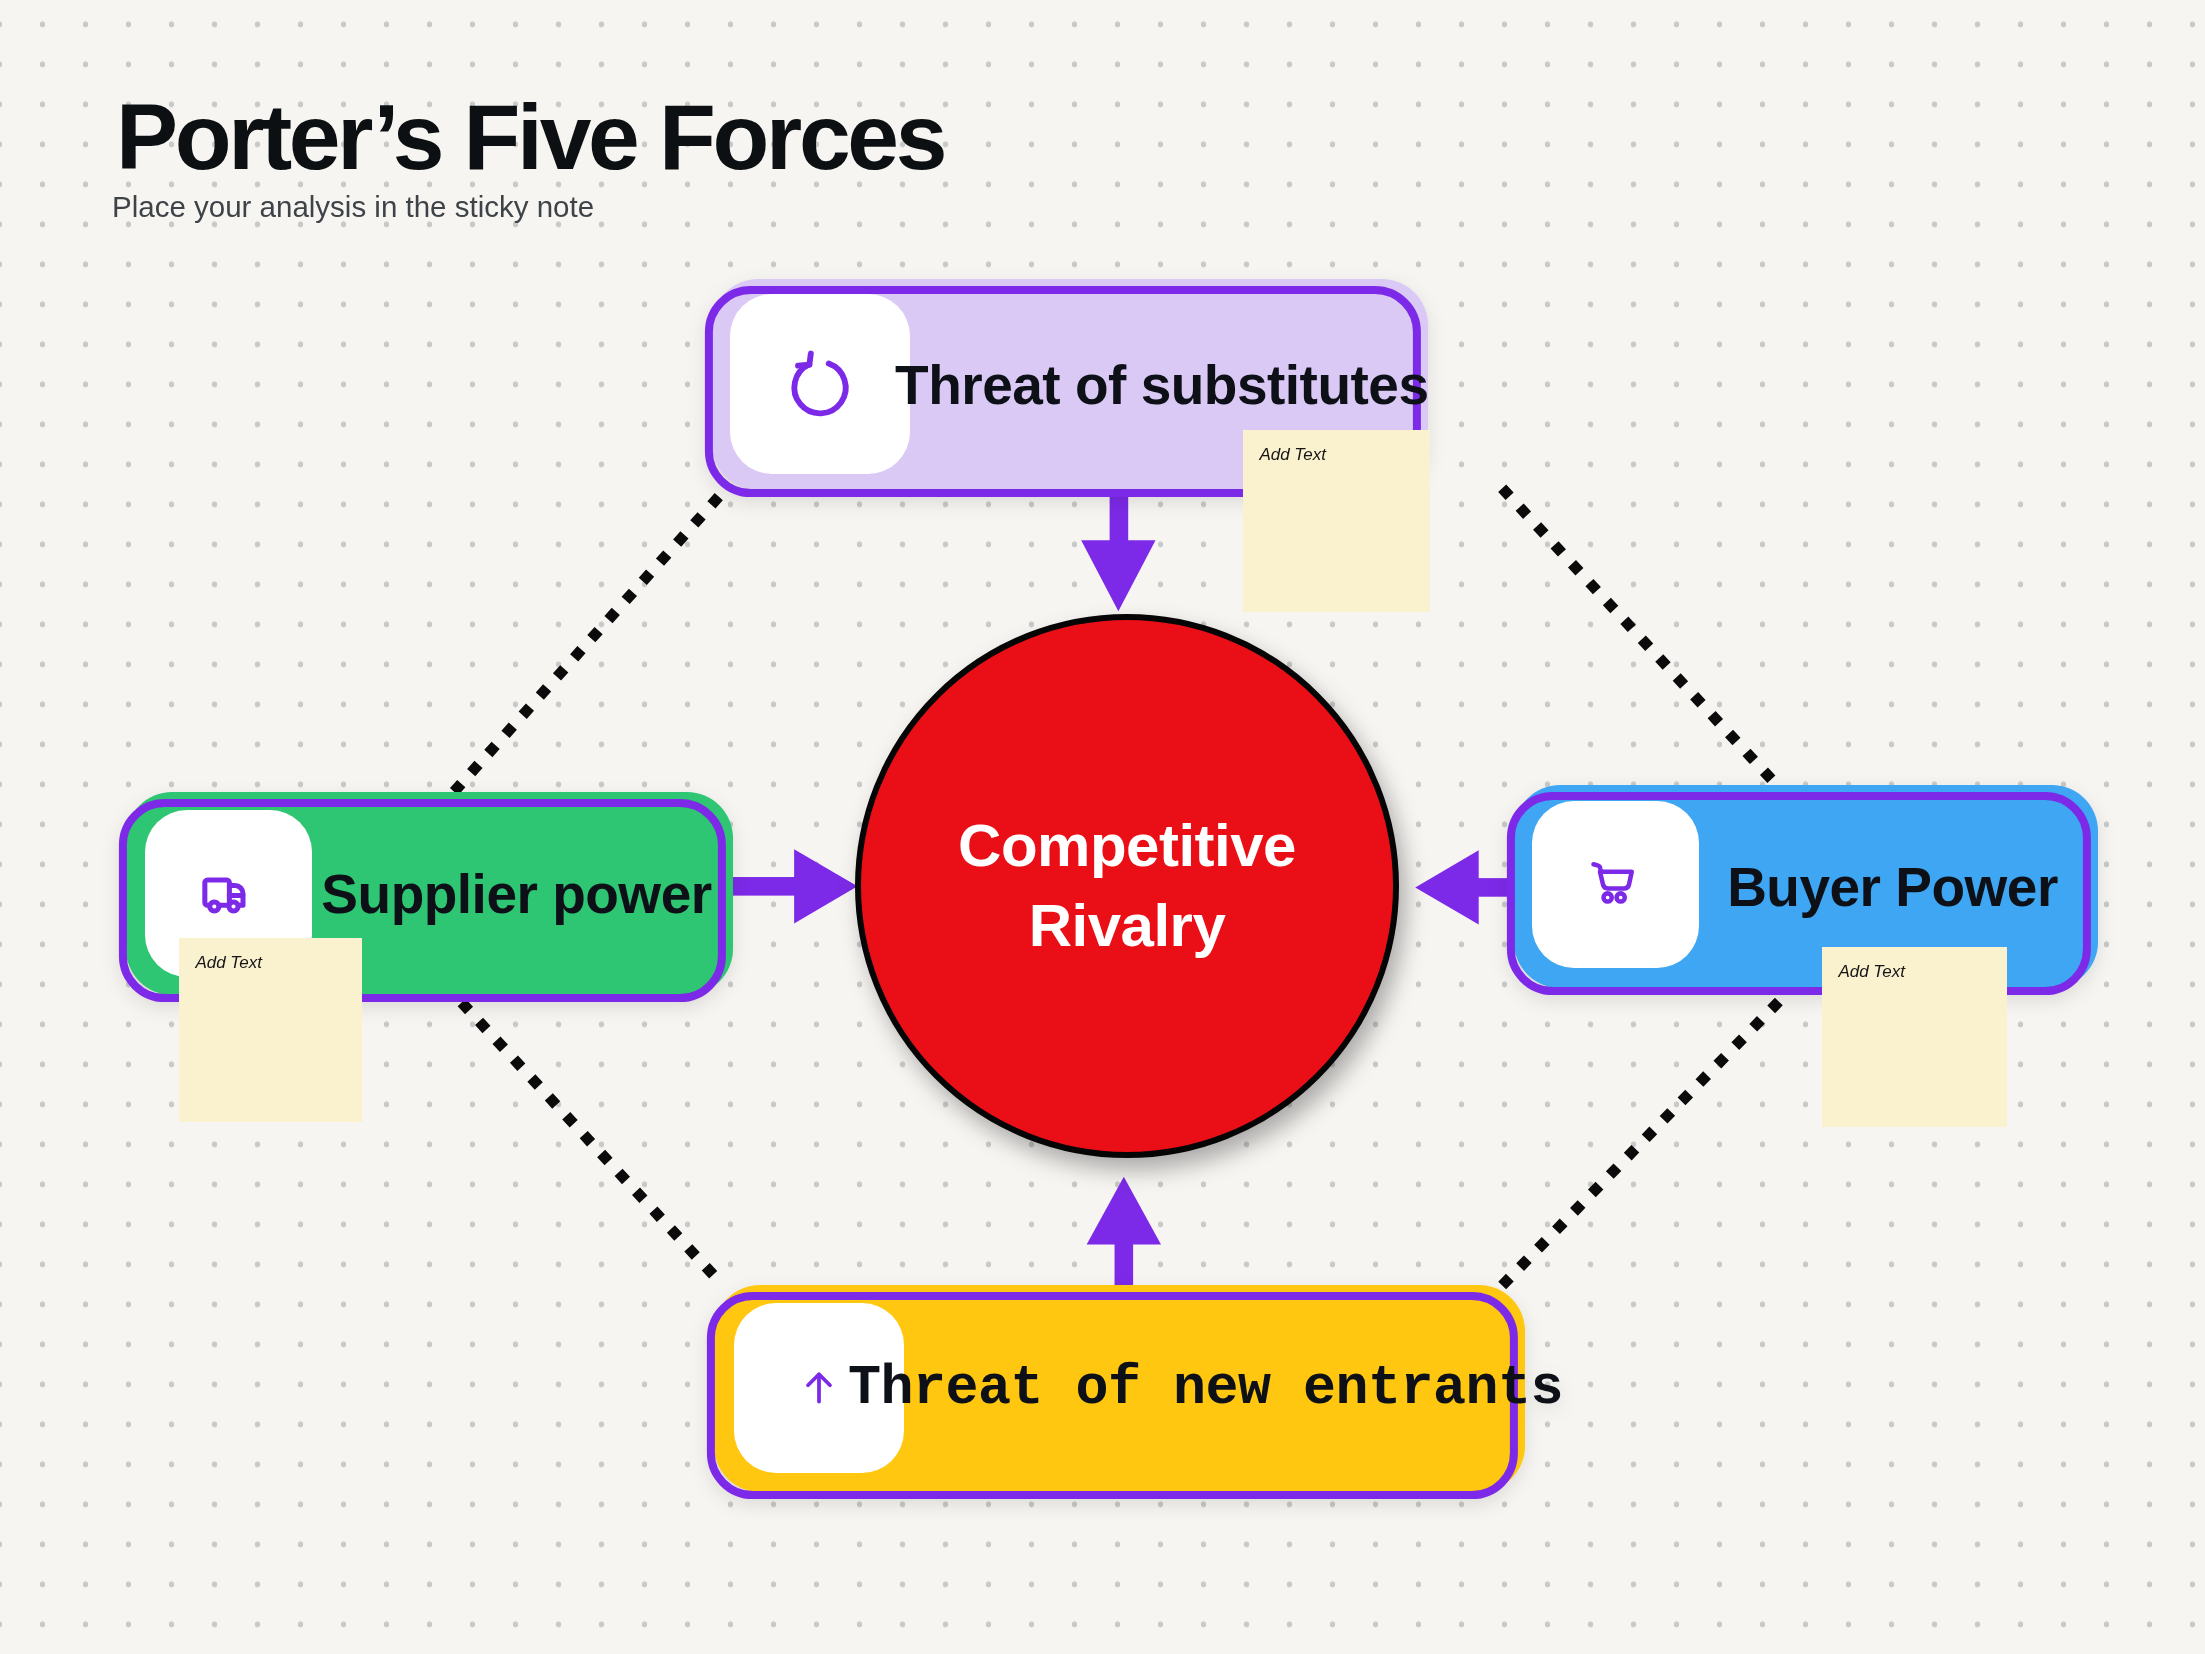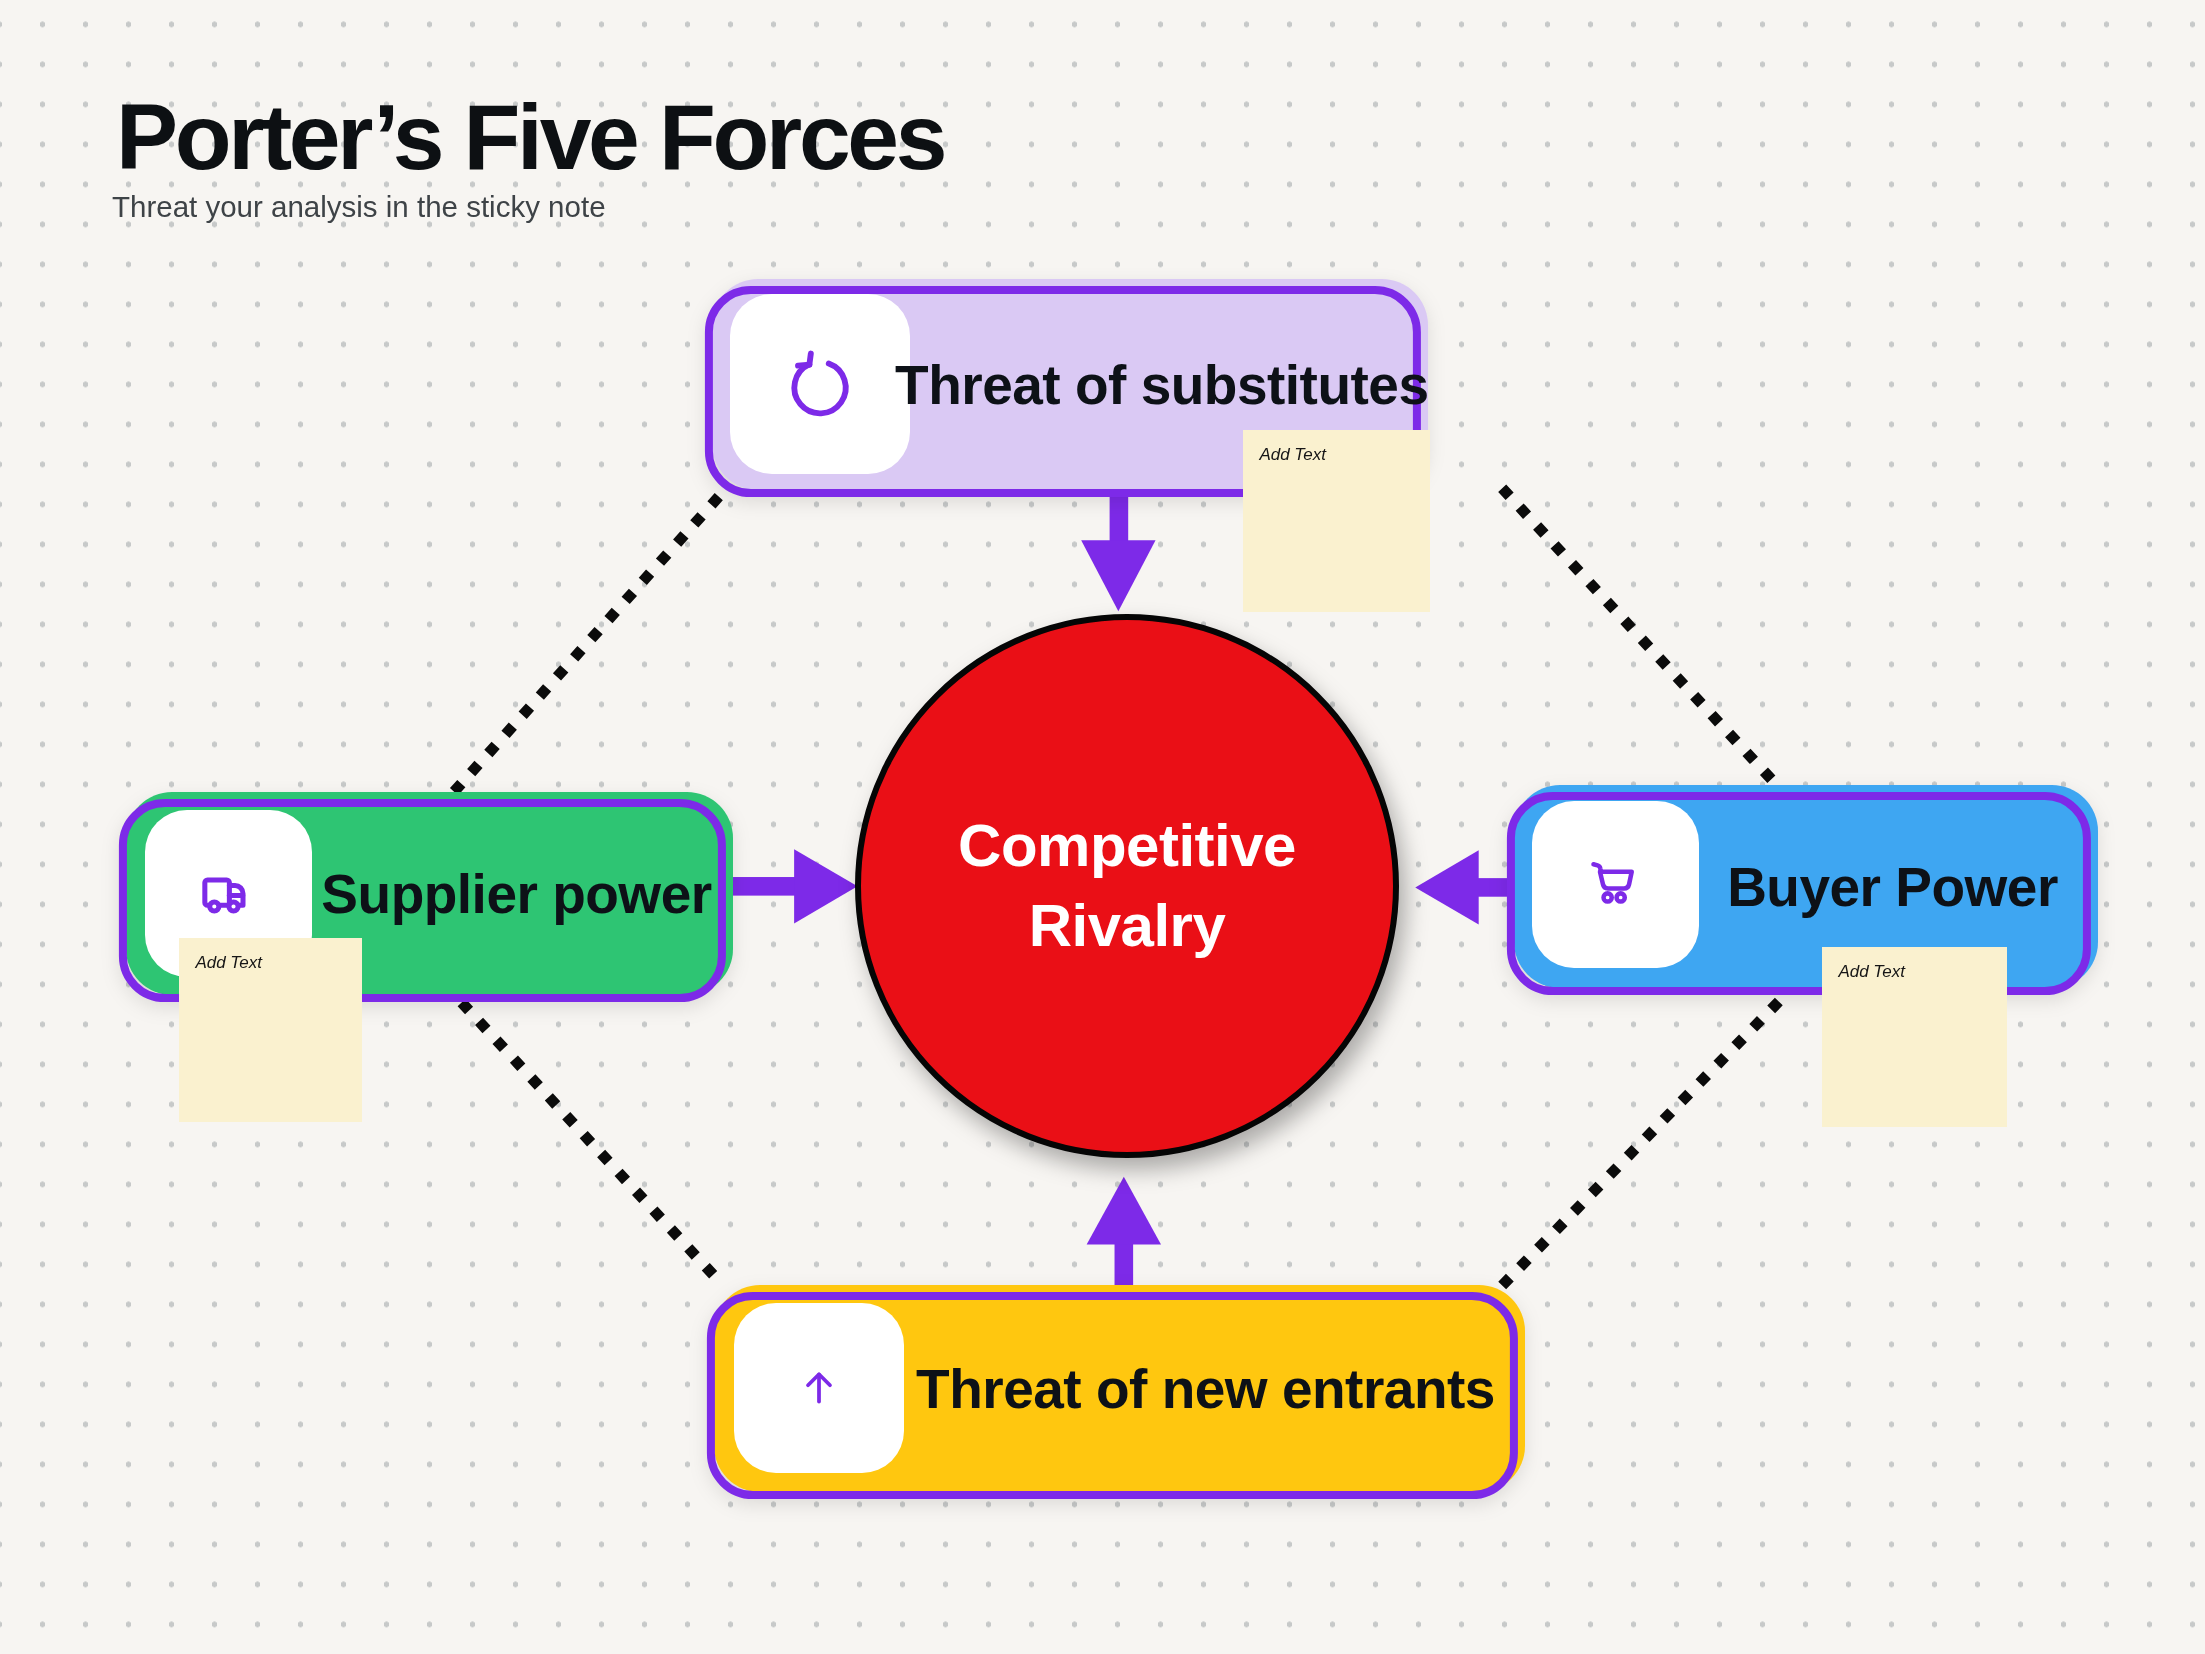--- a/index.html
+++ b/index.html
@@ -80,21 +80,21 @@
   .box-supplier { left: 126px; top: 780px; width: 607px; height: 203px; margin-top: 12px; }
   .box-supplier .icon-tile { left: 18.6px; top: 18px; width: 167px; height: 167px; }
   .box-supplier .force-label { left: 186px; right: 12px; }
 
   .box-buyer { left: 1514px; top: 785px; width: 584px; height: 203px; }
   .box-buyer .icon-tile { left: 17.5px; top: 16.4px; width: 167px; height: 167px; }
   .box-buyer .force-label { left: 185px; right: 12px; }
 
   .box-entrants { left: 714px; top: 1285px; width: 811px; height: 207px; }
   .box-entrants .icon-tile { left: 19.7px; top: 17.5px; width: 170px; height: 170px; }
-  .box-entrants .force-label { left: 190px; right: 18px; }
+  .box-entrants .force-label { left: 190px; right: 18px; font-family: Liberation Mono, monospace; }
 
   
   .rivalry-circle {
     position: absolute;
     left: 855px; top: 614px;
     width: 544px; height: 544px;
     border-radius: 50%;
     border: 6.6px solid #050505;
     box-sizing: border-box;
     display: flex; align-items: center; justify-content: center;
@@ -126,21 +126,21 @@
   .sticky-buyer       { left: 1822px; top: 947px; width: 185px; height: 180px; }
 
   .icon-svg { stroke: #7D2AE8; fill: none; stroke-linecap: round; stroke-linejoin: round; }
 </style>
 </head>
 <body>
 
 <div class="canvas">
 
   <h1 class="page-title">Porter’s Five Forces</h1>
-  <p class="page-subtitle">Threat your analysis in the sticky note</p>
+  <p class="page-subtitle">Place your analysis in the sticky note</p>
 
   <svg class="connectors" viewBox="0 0 4032 3025" xmlns="http://www.w3.org/2000/svg">
     <g stroke="#0B0B0B" stroke-width="20" stroke-dasharray="20 27">
       <line x1="830" y1="1448" x2="1328" y2="893"></line>
       <line x1="2747" y1="893" x2="3253" y2="1440"></line>
       <line x1="812" y1="1799" x2="1322" y2="2351"></line>
       <line x1="2747" y1="2351" x2="3276" y2="1808"></line>
     </g>
     <g fill="#7D2AE8" stroke="none">
       <g>

